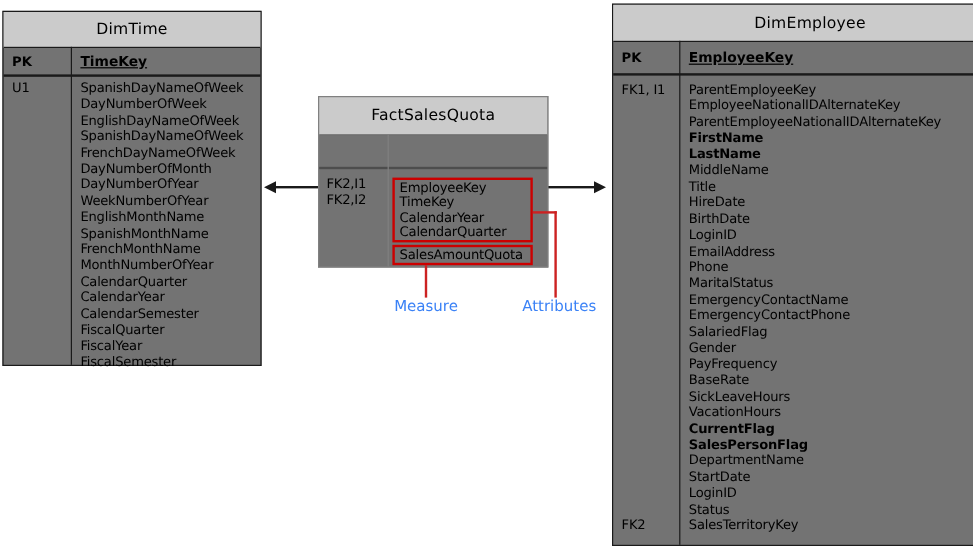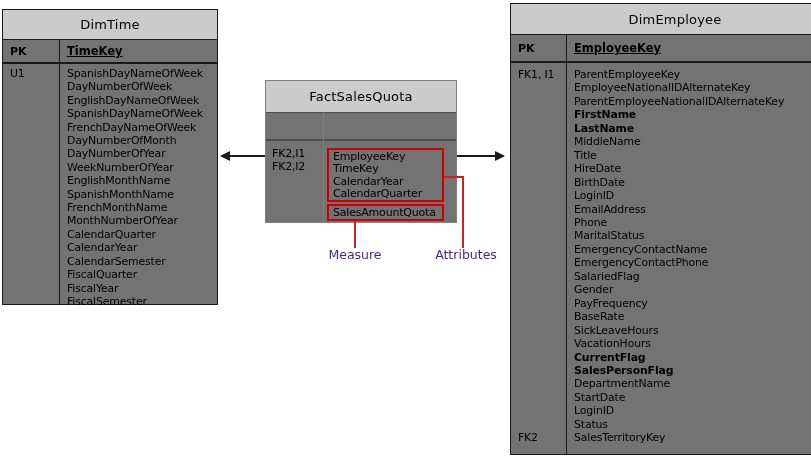--- a/index.html
+++ b/index.html
@@ -69,21 +69,21 @@
     position:absolute; left:495px; top:151px; width:0; height:0;
     border-top:5px solid transparent; border-bottom:5px solid transparent;
     border-left:10px solid #1a1a1a;
   }
 
   
   .red-line { position:absolute; background:#cc2222; }
   #measure-line { left:354px; top:221px; width:2px; height:27px; }
   #attr-line-h  { left:444px; top:176px; width:20px; height:2px; }
   #attr-line-v  { left:462px; top:176px; width:2px; height:72px; }
-  .callout-label { position:absolute; font-size:12.5px; color:#4c1d95; text-align:center; }
+  .callout-label { position:absolute; font-size:12.5px; color:#3b82f6; text-align:center; }
   #measure-label { left:318px; top:247px; width:74px; }
   #attr-label { left:424px; top:247px; width:84px; }
 </style>
 </head>
 <body>
 
 <div class="canvas">
 
   <div class="table" id="dimtime">
     <div class="t-header">DimTime</div>

